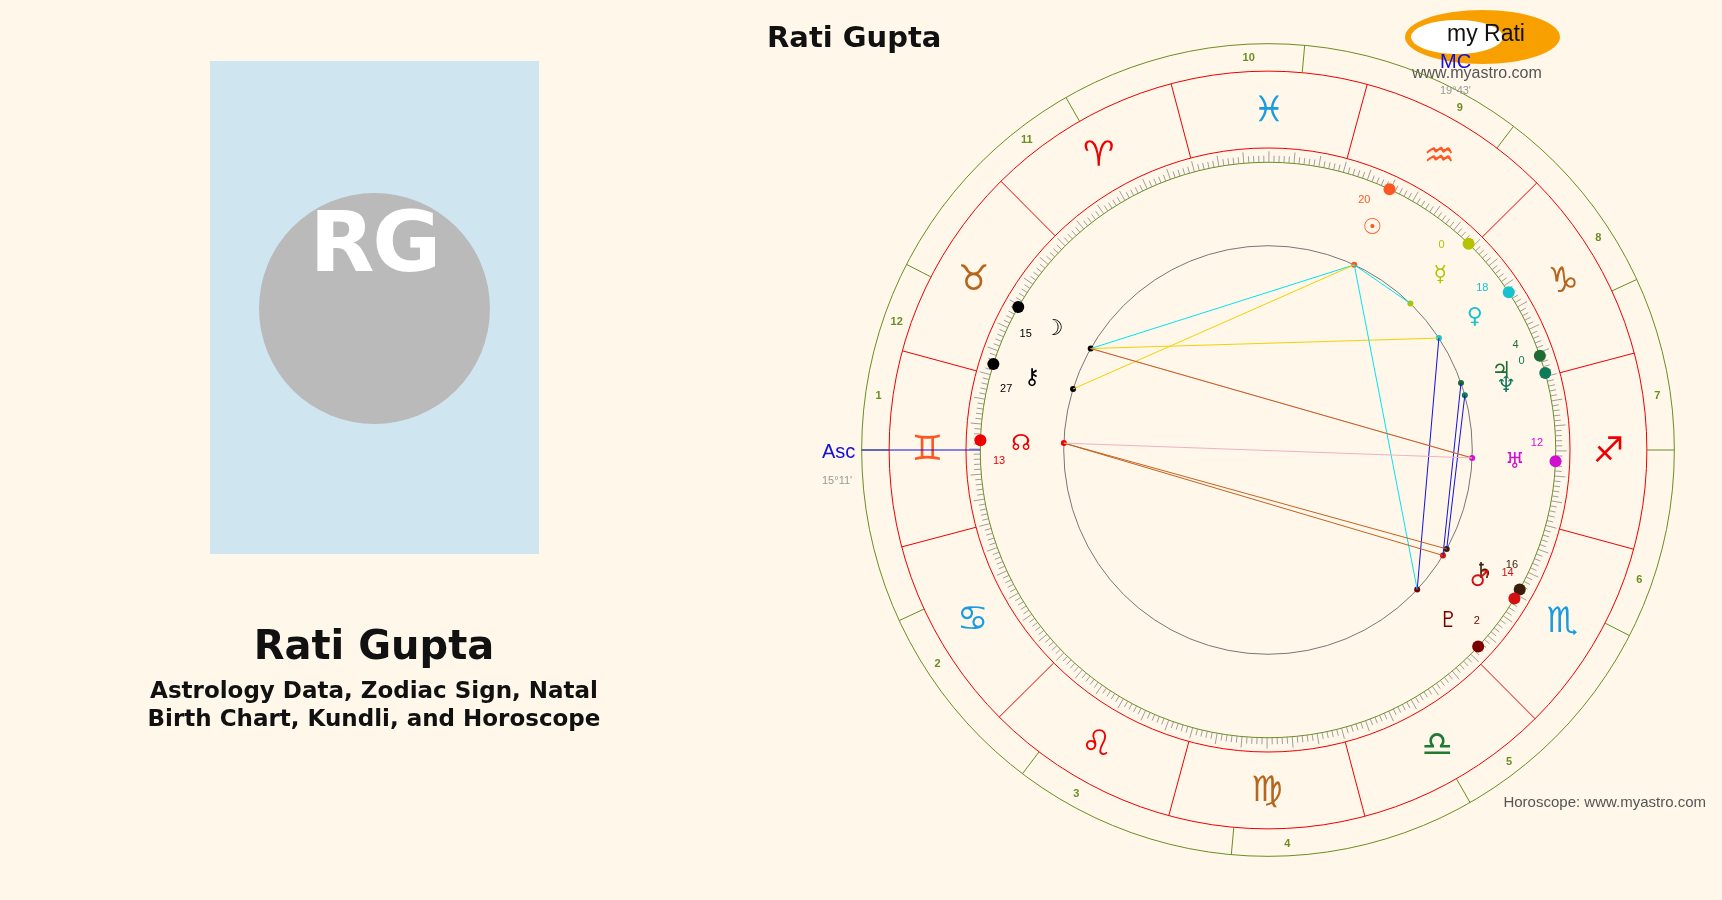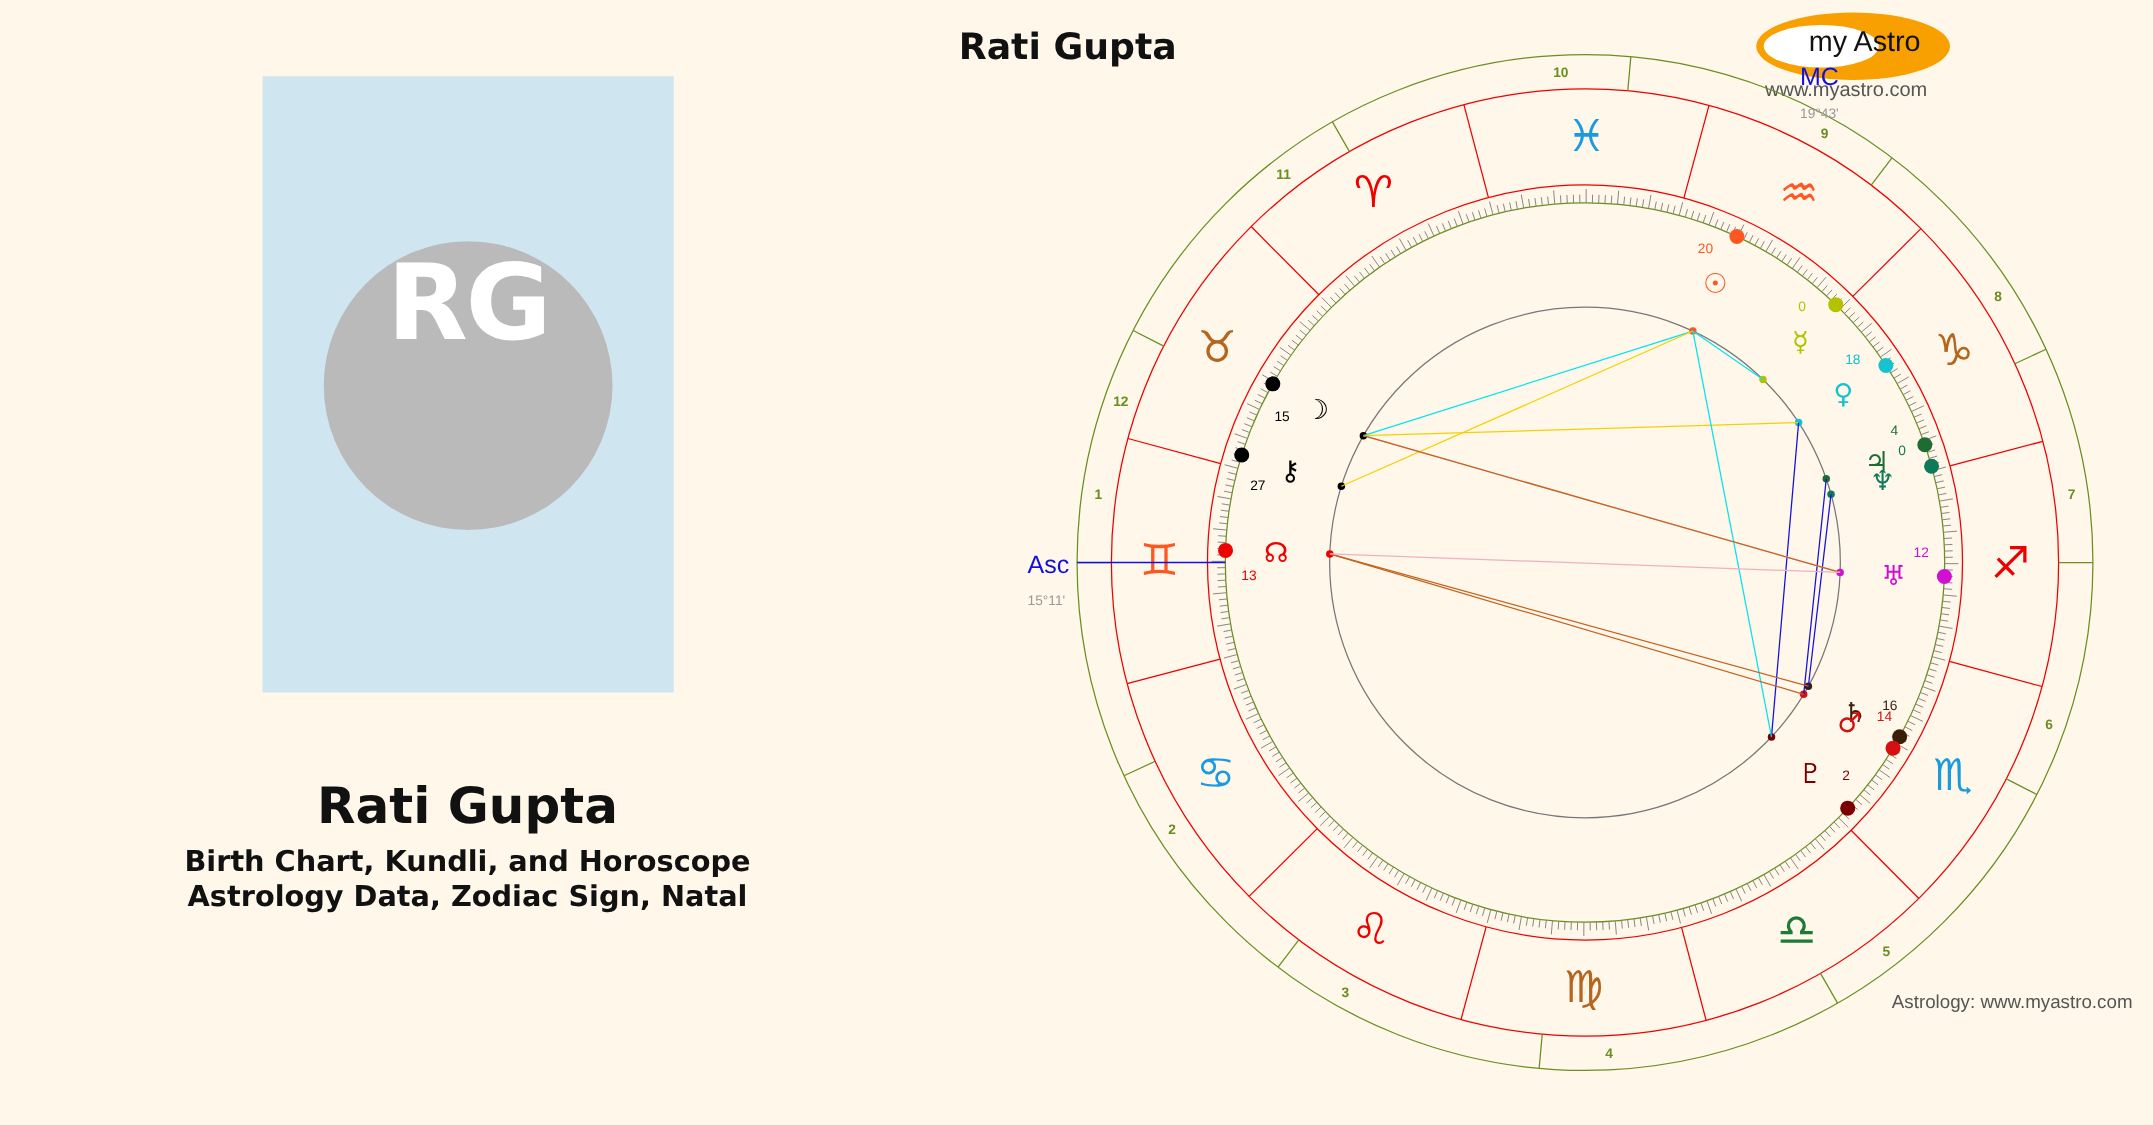--- a/index.html
+++ b/index.html
@@ -19,30 +19,30 @@
 </style>
 </head>
 <body>
 
 <div class="photo"></div>
 <div class="avatar">
     <span>RG</span>
   </div>
 <div class="name">Rati Gupta</div>
 <div class="subtitle">
+  <div>Astrology Data, Zodiac Sign, Natal</div>
   <div>Birth Chart, Kundli, and Horoscope</div>
-  <div>Astrology Data, Zodiac Sign, Natal</div>
 </div>
 <div class="chart-title">Rati Gupta</div>
 <div class="logo">
   <div class="logo-inner"></div>
-  <div class="logo-text">my Astro</div>
+  <div class="logo-text">my Rati</div>
 </div>
 <div class="logo-url">www.myastro.com</div>
-<div class="copyright">Astrology: www.myastro.com</div>
+<div class="copyright">Horoscope: www.myastro.com</div>
 
 <svg class="wheel" width="1722" height="900">
   <g id="wheel">
       <circle cx="1268" cy="450" r="406.3392857142857" fill="none" stroke="#6b8e23" stroke-width="1"></circle>
       <circle cx="1268" cy="450" r="378.8839285714286" fill="none" stroke="#e00" stroke-width="1"></circle>
       <circle cx="1268" cy="450" r="302.0089285714286" fill="none" stroke="#e00" stroke-width="1"></circle>
       <circle cx="1268" cy="450" r="287.7321428571429" fill="none" stroke="#6b8e23" stroke-width="1"></circle>
       <circle cx="1268" cy="450" r="204.26785714285717" fill="none" stroke="#777" stroke-width="1"></circle>
       <line x1="1194.40294387483" y1="171.83950790439008" x2="1191.5938959311213" y2="161.22269522898512" stroke="#888" stroke-width="0.8"></line>
       <line x1="1189.5595831001058" y1="173.16631883072085" x2="1187.7632376749175" y2="166.82661620852366" stroke="#888" stroke-width="0.8"></line>

